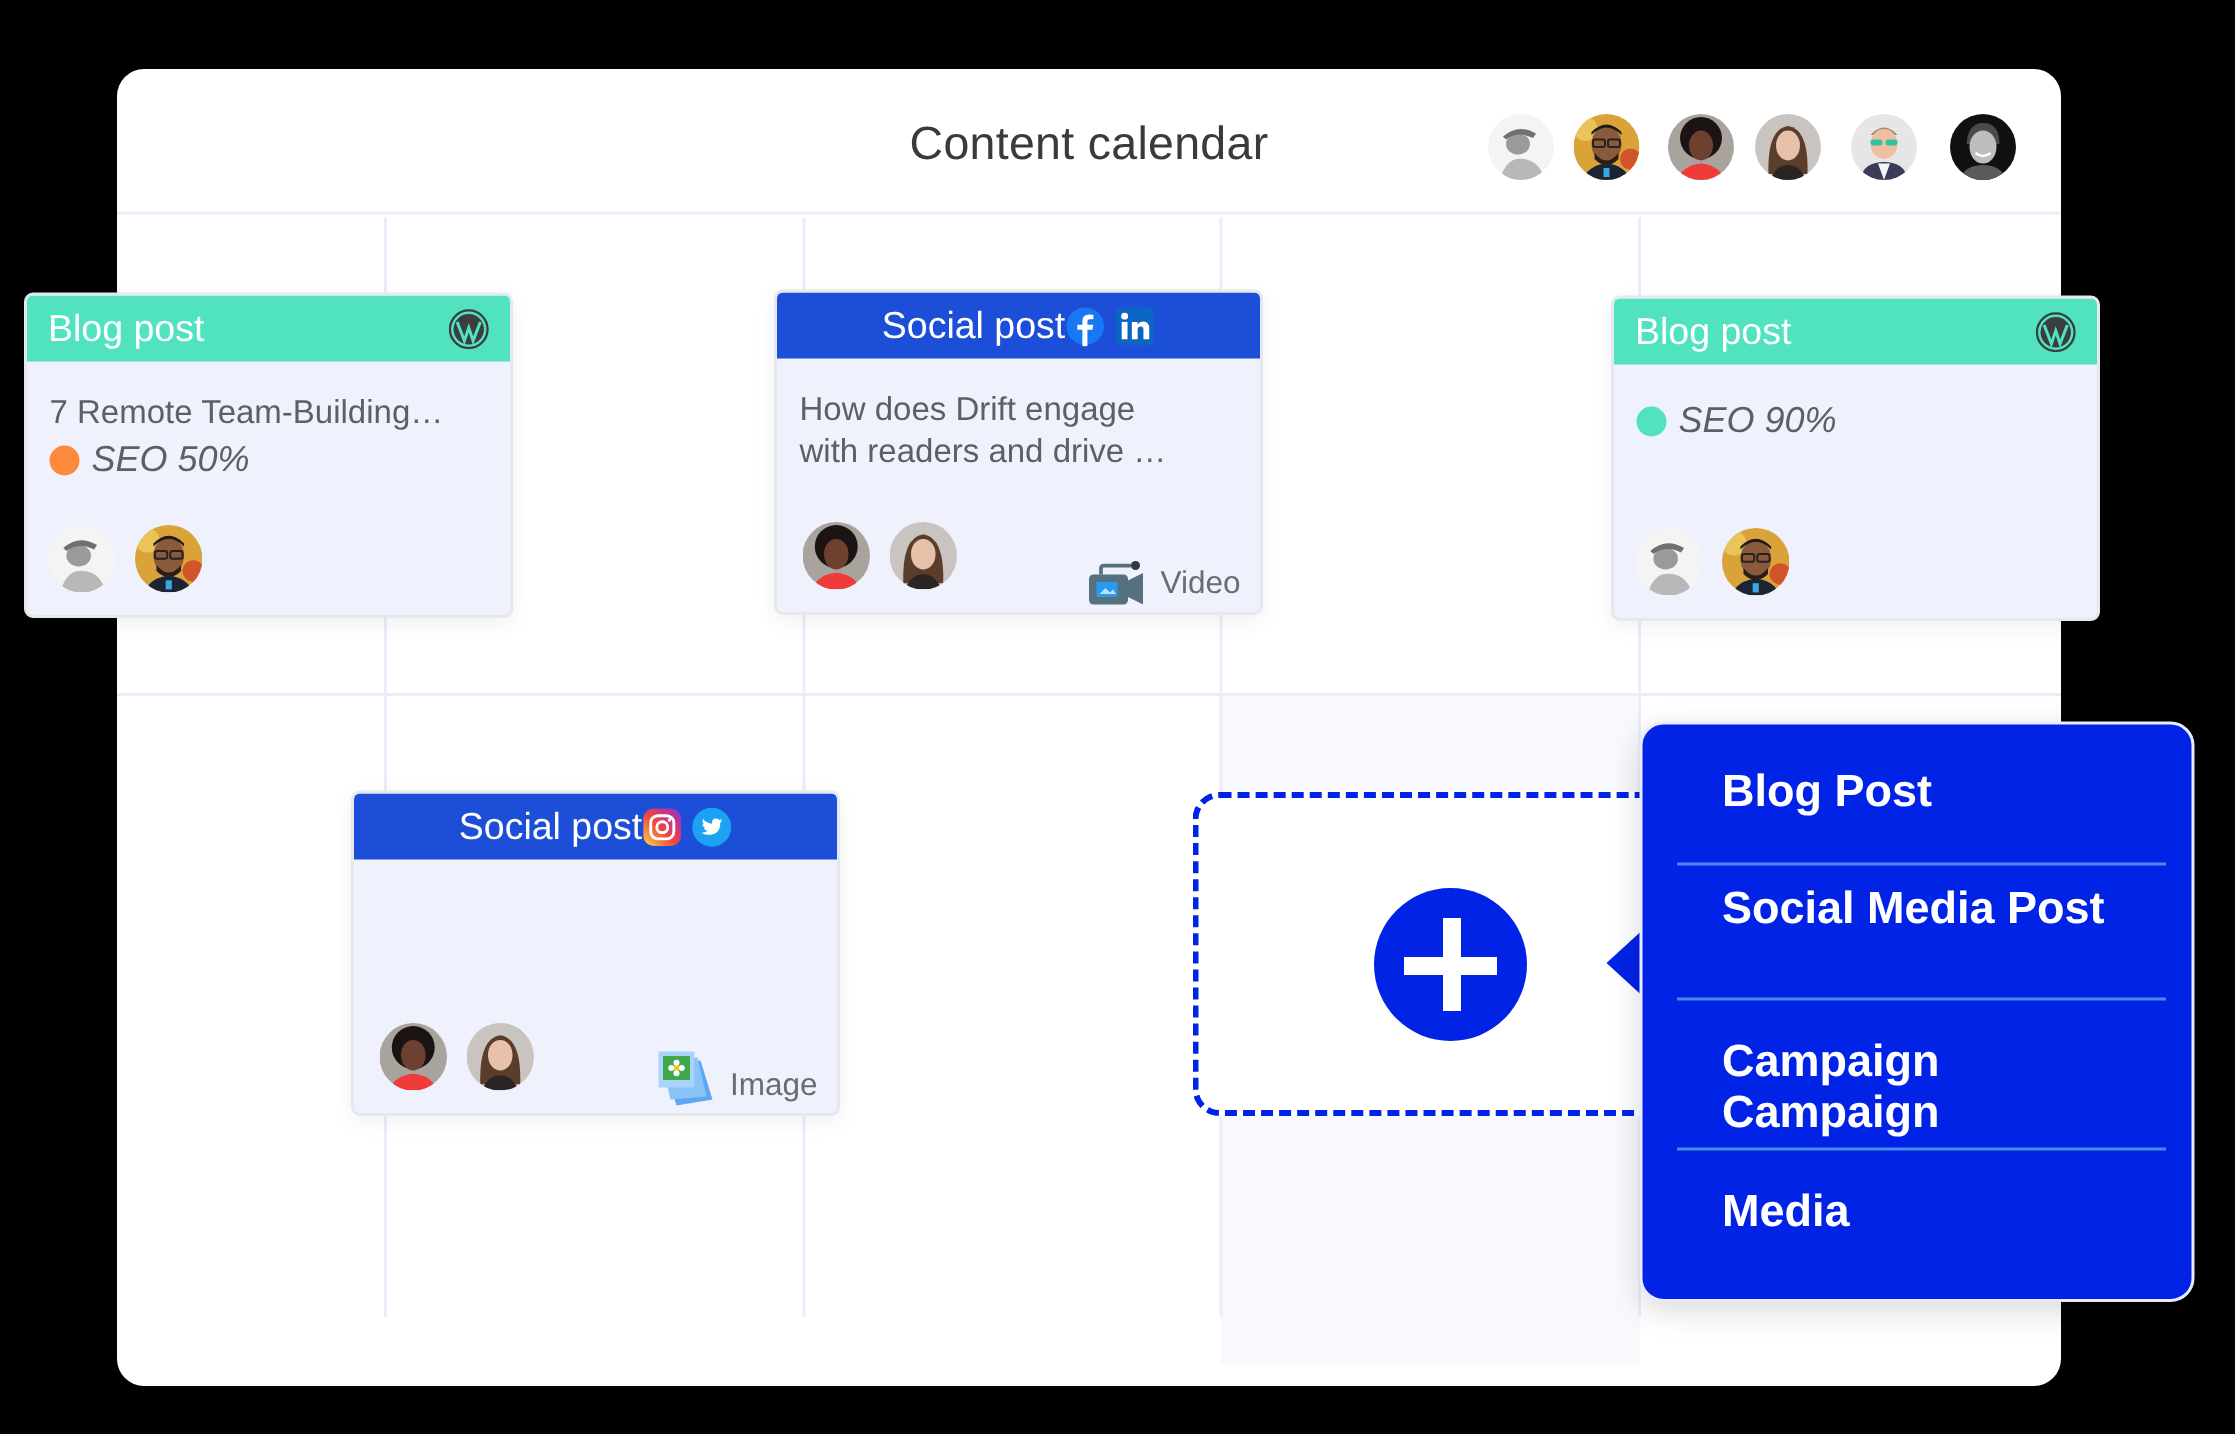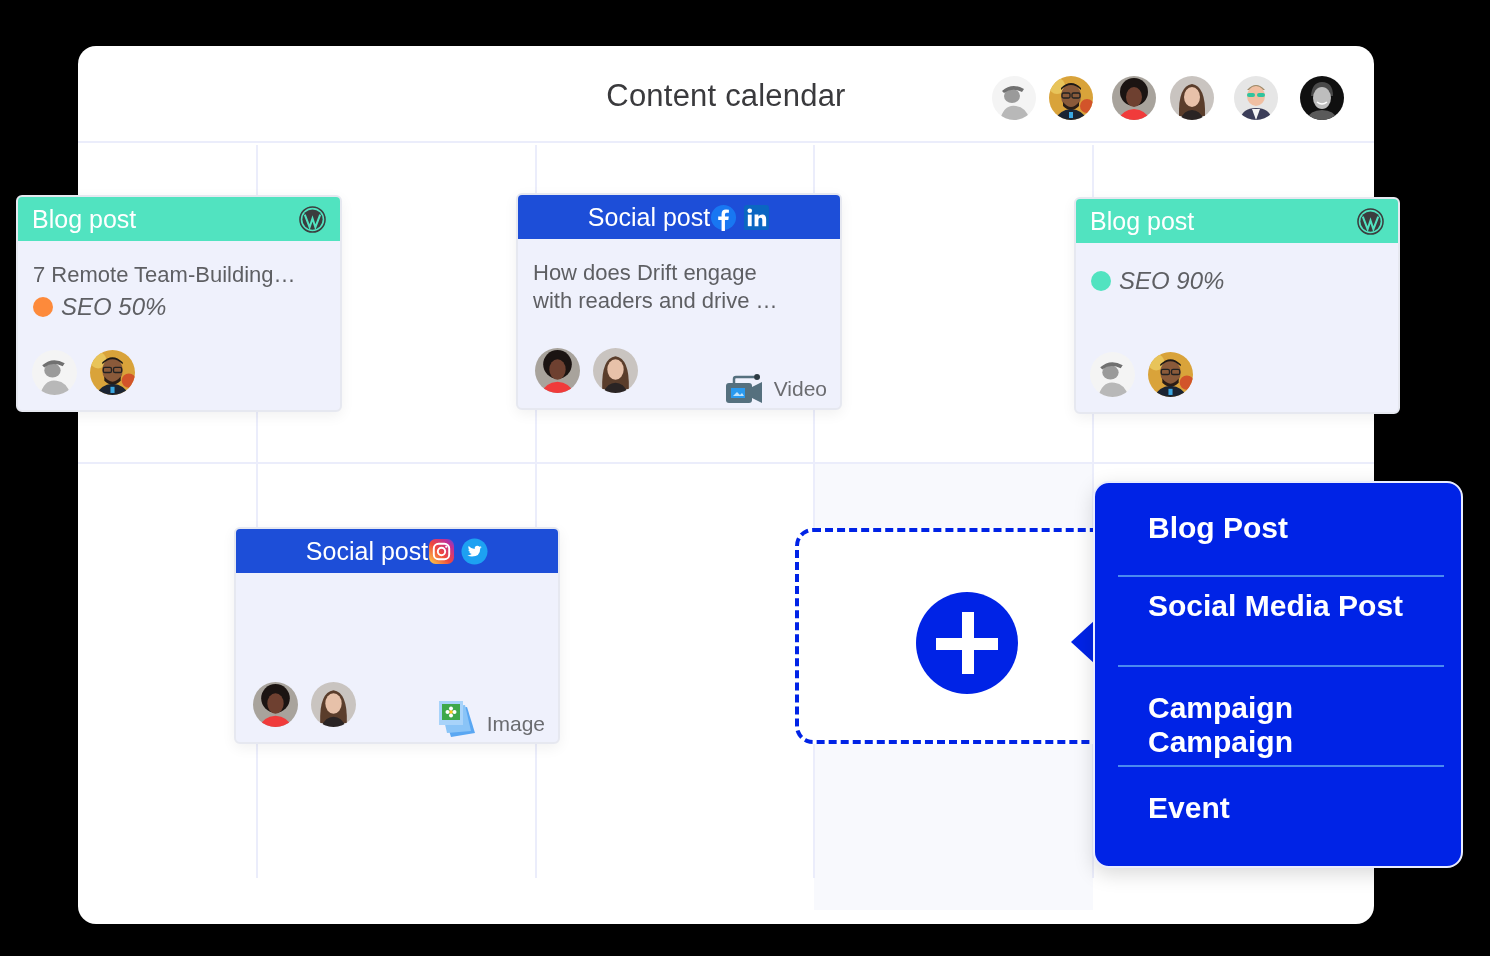--- a/index.html
+++ b/index.html
@@ -353,14 +353,14 @@
 <div class="plus-btn"></div>
 
 <div class="menu-arrow"></div>
 <div class="menu">
   <div class="menu-item" style="top:28px">Blog Post</div>
   <div class="menu-sep" style="top:92px"></div>
   <div class="menu-item" style="top:106px">Social Media Post</div>
   <div class="menu-sep" style="top:182px"></div>
   <div class="menu-item" style="top:208px">Campaign Campaign</div>
   <div class="menu-sep" style="top:282px"></div>
-  <div class="menu-item" style="top:308px">Event</div>
+  <div class="menu-item" style="top:308px">Media</div>
 </div>
 
 </body></html>

